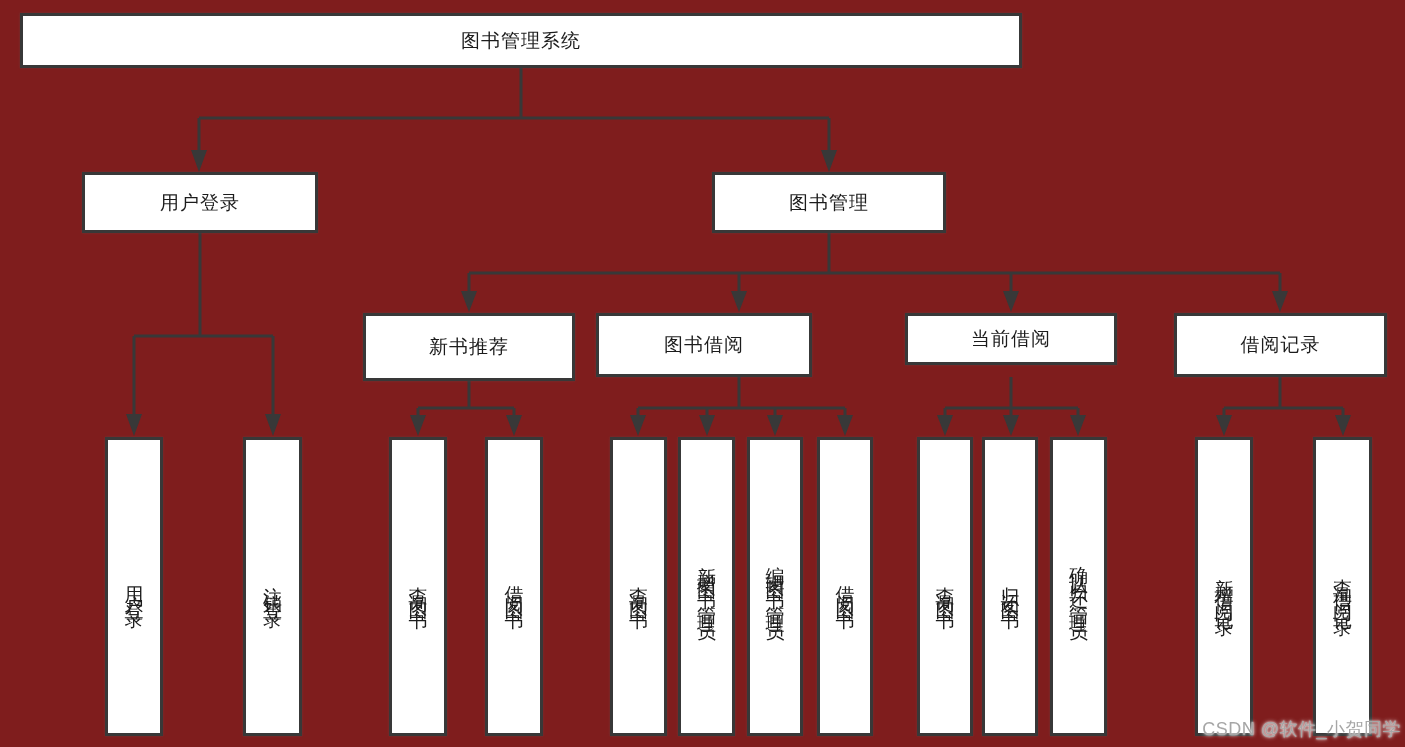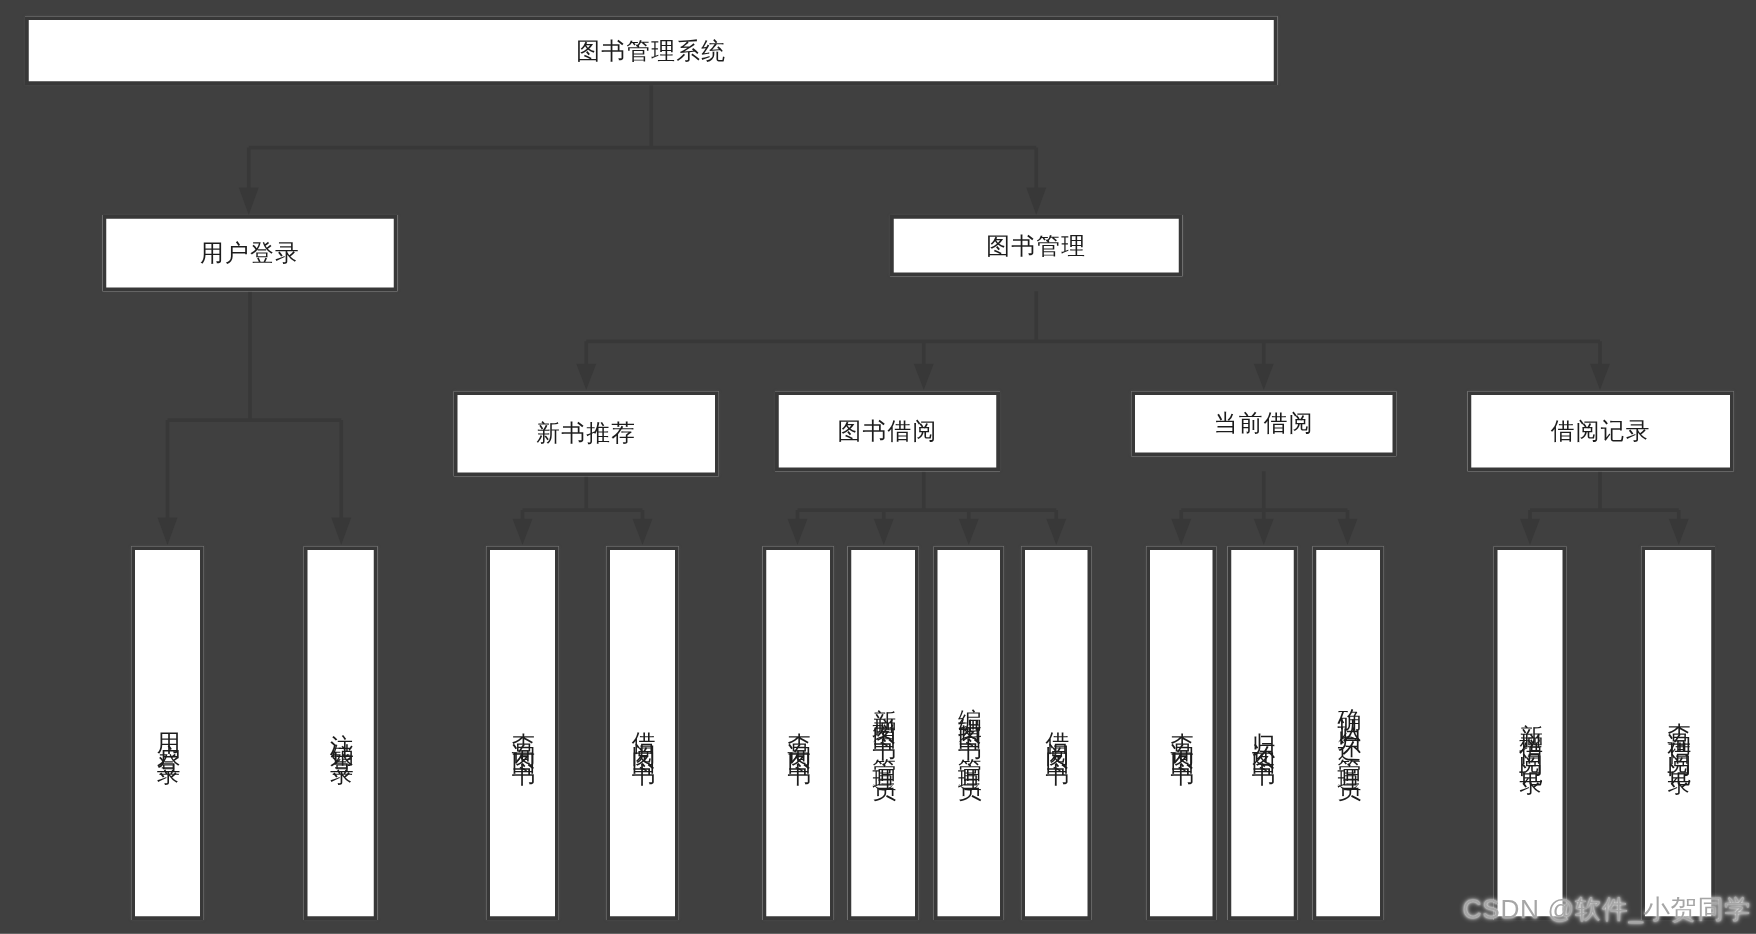--- a/index.html
+++ b/index.html
@@ -5,21 +5,21 @@
   html, body { margin: 0; padding: 0; }
   body {
     width: 1405px; height: 747px;
     background: #ffffff;
     font-family: "Liberation Sans", sans-serif;
     overflow: hidden;
   }
   .stage {
     position: relative;
     width: 1405px; height: 747px;
-    background: #404040;
+    background: #7f1d1d;
   }
   svg.connectors {
     position: absolute; left: 0; top: 0;
     width: 1405px; height: 747px;
   }
   .node {
     position: absolute;
     box-sizing: border-box;
     background: #ffffff;
     border: 3px solid #383838;
@@ -39,21 +39,21 @@
     text-orientation: mixed;
     font-size: 19px;
     letter-spacing: 8px;
     line-height: 1.15;
     white-space: nowrap;
   }
   .watermark {
     position: absolute;
     right: 4px;
     bottom: 6px;
-    font-size: 21px;
+    font-size: 18px;
     letter-spacing: 0.5px;
     color: #a6a6a6;
     text-shadow: 0 0 2px #ffffff, 0 0 4px #ffffff;
     white-space: nowrap;
     z-index: 10;
   }
 </style>
 </head>
 <body>
 
@@ -99,28 +99,28 @@
     </g>
   </svg>
 
   <div class="node" style="left:20px; top:13px; width:1002px; height:55px">
     <span class="hlabel">图书管理系统</span>
   </div>
 
   <div class="node" style="left:82px; top:172px; width:236px; height:61px">
     <span class="hlabel">用户登录</span>
   </div>
-  <div class="node" style="left:712px; top:172px; width:234px; height:49px">
+  <div class="node" style="left:712px; top:172px; width:234px; height:61px">
     <span class="hlabel">图书管理</span>
   </div>
 
   <div class="node" style="left:363px; top:313px; width:212px; height:68px">
     <span class="hlabel">新书推荐</span>
   </div>
-  <div class="node" style="left:620px; top:313px; width:180px; height:64px">
+  <div class="node" style="left:596px; top:313px; width:216px; height:64px">
     <span class="hlabel">图书借阅</span>
   </div>
   <div class="node" style="left:905px; top:313px; width:212px; height:52px">
     <span class="hlabel">当前借阅</span>
   </div>
   <div class="node" style="left:1174px; top:313px; width:213px; height:64px">
     <span class="hlabel">借阅记录</span>
   </div>
 
   <div class="node" style="left:105px; top:437px; width:58px; height:299px">

